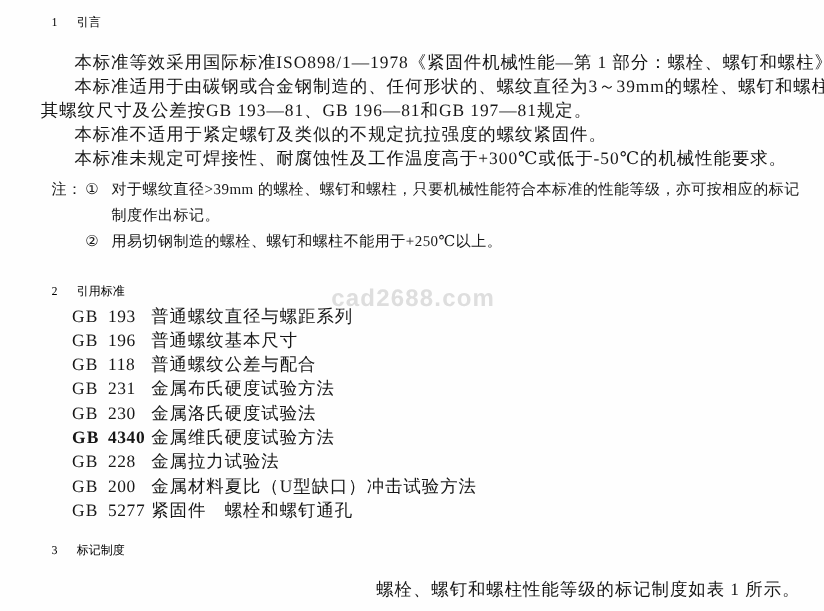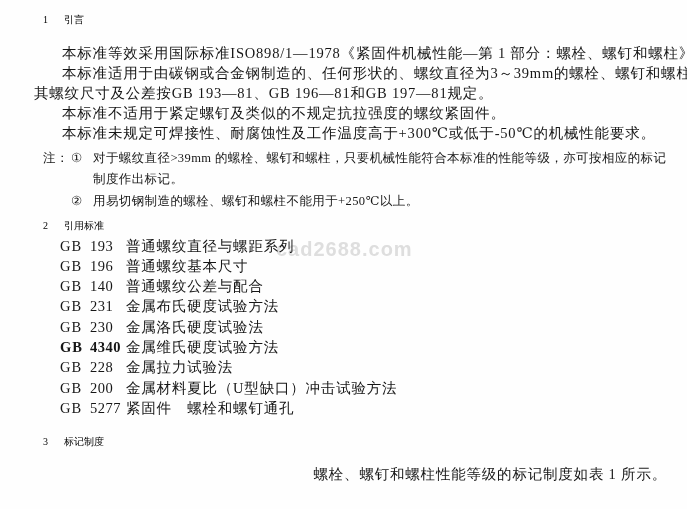--- a/index.html
+++ b/index.html
@@ -55,21 +55,21 @@
     line-height:21px;
     letter-spacing:0.4px;
     position:relative;z-index:2;
   }
   .note-row{display:flex;align-items:flex-start;padding-left:9px;}
   .note-label{display:inline-block;width:26px;flex:0 0 26px;}
   .note-row.note2{padding-left:35px;margin-top:0.5px;}
   .note-marker{display:inline-block;width:22px;flex:0 0 22px;padding-left:2px;}
   .note-body{flex:1;}
   .note-body div{white-space:nowrap;}
-  .sec2-heading{margin-top:4px;}
+  .sec2-heading{margin-top:22px;}
   .ref-list{margin-top:0;position:relative;z-index:2;}
   .ref-row{
     display:flex;
     align-items:baseline;
     font-size:14.5px;
     line-height:20.3px;
     padding-left:26px;
     letter-spacing:0.8px;
     white-space:nowrap;
   }
@@ -125,21 +125,21 @@
       <span class="code-num">193</span>
       <span class="ref-title">普通螺纹直径与螺距系列</span>
     </div>
     <div class="ref-row">
       <span class="code-std">GB</span>
       <span class="code-num">196</span>
       <span class="ref-title">普通螺纹基本尺寸</span>
     </div>
     <div class="ref-row">
       <span class="code-std">GB</span>
-      <span class="code-num">140</span>
+      <span class="code-num">118</span>
       <span class="ref-title">普通螺纹公差与配合</span>
     </div>
     <div class="ref-row">
       <span class="code-std">GB</span>
       <span class="code-num">231</span>
       <span class="ref-title">金属布氏硬度试验方法</span>
     </div>
     <div class="ref-row">
       <span class="code-std">GB</span>
       <span class="code-num">230</span>

